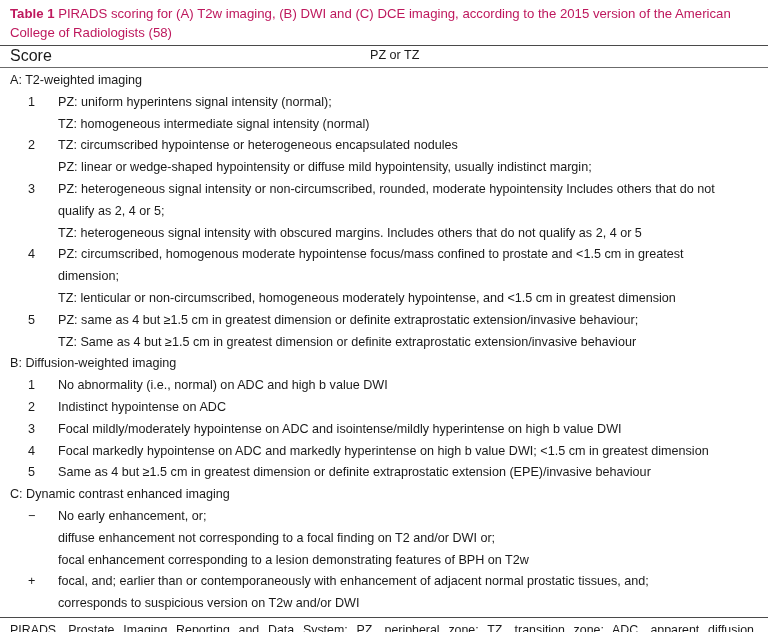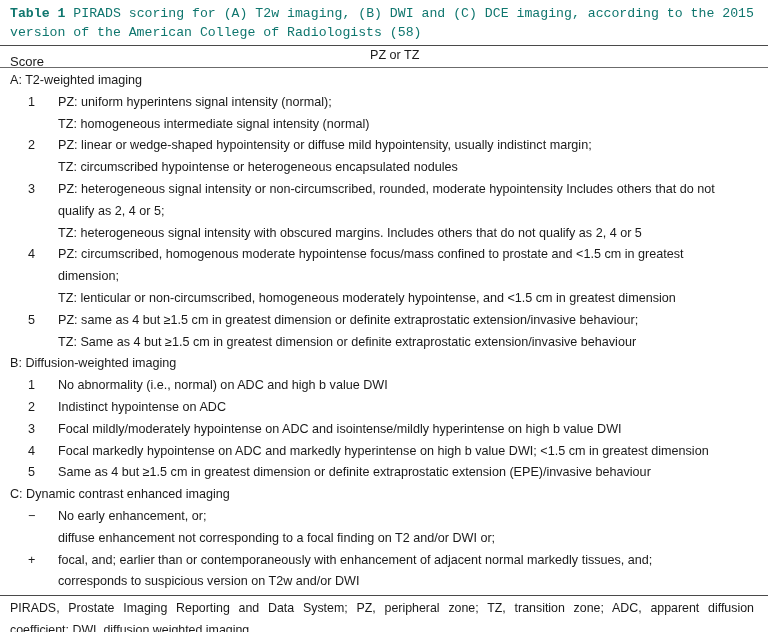--- a/index.html
+++ b/index.html
@@ -16,24 +16,24 @@
   }
 
   .table-wrap {
     width: 768px;
     box-sizing: border-box;
     padding: 0;
   }
 
   
   .caption {
-    font-family: Liberation Mono, monospace;
+    font-family: Liberation Sans, sans-serif;
     font-size: 13.2px;
     line-height: 19px;
-    color: #0f766e;
+    color: #be185d;
     padding: 4px 14px 3px 10px;
     text-align: left;
   }
   .caption .caption-label {
     font-weight: bold;
   }
 
   
   .rule-top {
     border-top: 1.6px solid #4a4a4a;
@@ -53,22 +53,22 @@
 
   
   .head-row {
     position: relative;
     height: 19px;
     padding: 1px 0 1px 0;
   }
   .head-score {
     position: absolute;
     left: 10px;
-    top: 7px;
-    font-size: 13px;
+    top: 1px;
+    font-size: 16px;
     line-height: 17px;
   }
   .head-zone {
     position: absolute;
     left: 370px;
     top: 1px;
     font-size: 12.6px;
     line-height: 17px;
     text-align: center;
   }
@@ -151,22 +151,22 @@
         <div class="score-key">1</div>
         <div class="score-lines">
           <div class="score-line">PZ: uniform hyperintens signal intensity (normal);</div>
           <div class="score-line">TZ: homogeneous intermediate signal intensity (normal)</div>
         </div>
       </div>
 
       <div class="score-row">
         <div class="score-key">2</div>
         <div class="score-lines">
+          <div class="score-line">TZ: circumscribed hypointense or heterogeneous encapsulated nodules</div>
           <div class="score-line">PZ: linear or wedge-shaped hypointensity or diffuse mild hypointensity, usually indistinct margin;</div>
-          <div class="score-line">TZ: circumscribed hypointense or heterogeneous encapsulated nodules</div>
         </div>
       </div>
 
       <div class="score-row">
         <div class="score-key">3</div>
         <div class="score-lines">
           <div class="score-line">PZ: heterogeneous signal intensity or non-circumscribed, rounded, moderate hypointensity Includes others that do not qualify as 2, 4 or 5;</div>
           <div class="score-line">TZ: heterogeneous signal intensity with obscured margins. Includes others that do not qualify as 2, 4 or 5</div>
         </div>
       </div>
@@ -228,27 +228,28 @@
     </div>
 
     <div>
       <div class="section-head">C: Dynamic contrast enhanced imaging</div>
 
       <div class="score-row">
         <div class="score-key">−</div>
         <div class="score-lines">
           <div class="score-line">No early enhancement, or;</div>
           <div class="score-line">diffuse enhancement not corresponding to a focal finding on T2 and/or DWI or;</div>
+          <div class="score-line">focal enhancement corresponding to a lesion demonstrating features of BPH on T2w</div>
         </div>
       </div>
 
       <div class="score-row">
         <div class="score-key">+</div>
         <div class="score-lines">
-          <div class="score-line">focal, and; earlier than or contemporaneously with enhancement of adjacent normal markedly tissues, and;</div>
+          <div class="score-line">focal, and; earlier than or contemporaneously with enhancement of adjacent normal prostatic tissues, and;</div>
           <div class="score-line">corresponds to suspicious version on T2w and/or DWI</div>
         </div>
       </div>
     </div>
 
   </div>
 
   <div class="rule-bottom"></div>
 
   <div class="footnote">

